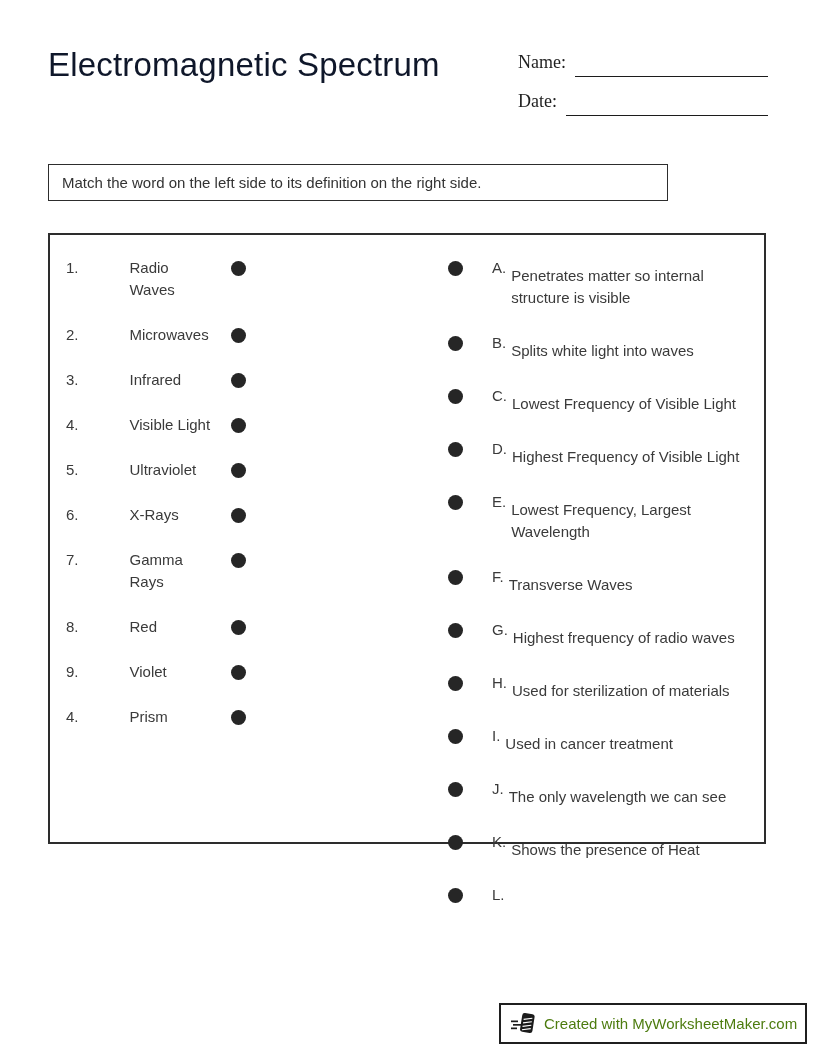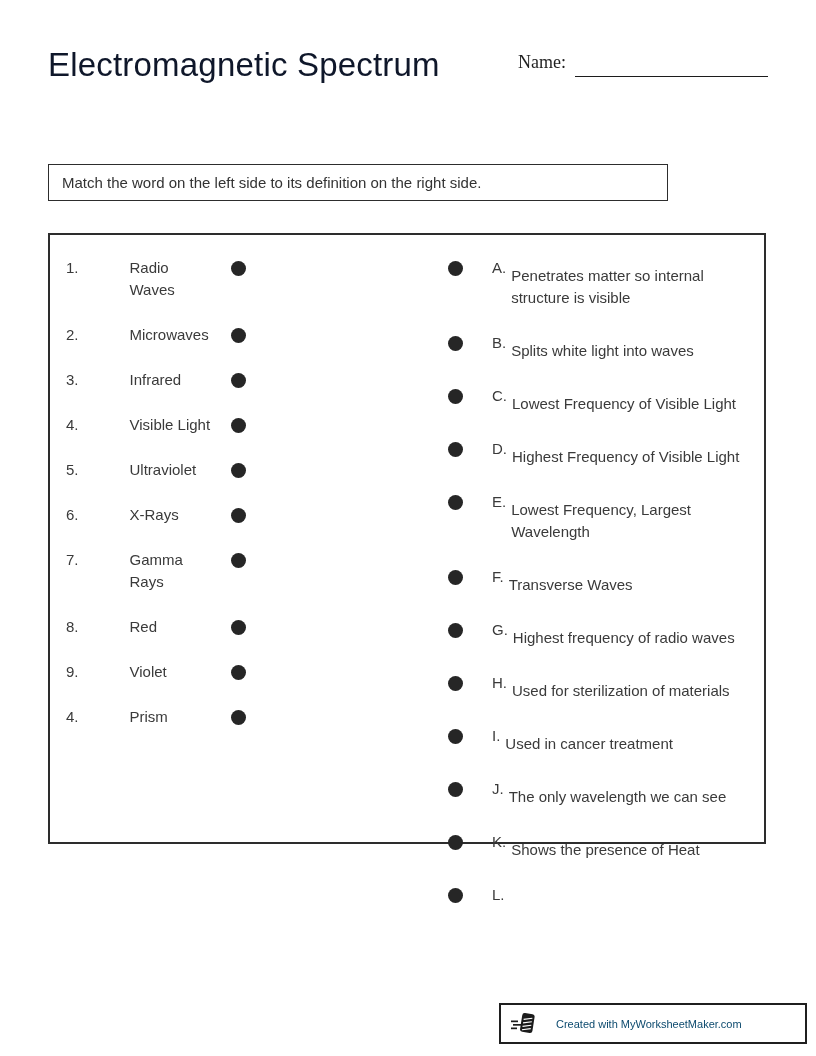--- a/index.html
+++ b/index.html
@@ -61,32 +61,36 @@
   .r-text { max-width: 235px; margin-top: 8px; }
 
   
   .footer-box {
     position: absolute; left: 499px; top: 1003px; width: 308px; height: 41px;
     border: 2px solid #1f1f1f;
     display: flex; align-items: center; padding-left: 9px;
     background: #fff;
   }
   .footer-icon { flex: none; width: 27px; height: 27px; }
-  .footer-text { margin-left: 19px; font-size: 11px; color: #0c4a6e; white-space: nowrap; }
+  .footer-text { margin-left: 7px; font-size: 15px; color: #4d7c0f; white-space: nowrap; }
 </style>
 </head>
 <body>
 
 <div class="page">
 
   <div class="title">Electromagnetic Spectrum</div>
 
   <div class="name-date">
     <div class="nd-row">
       <span class="nd-label">Name:</span>
+      <span class="nd-line"></span>
+    </div>
+    <div class="nd-row">
+      <span class="nd-label">Date:</span>
       <span class="nd-line"></span>
     </div>
   </div>
 
   <div class="instruction-box">
     <span>Match the word on the left side to its definition on the right side.</span>
   </div>
 
   <div class="main-box">
     <div class="left-col">

